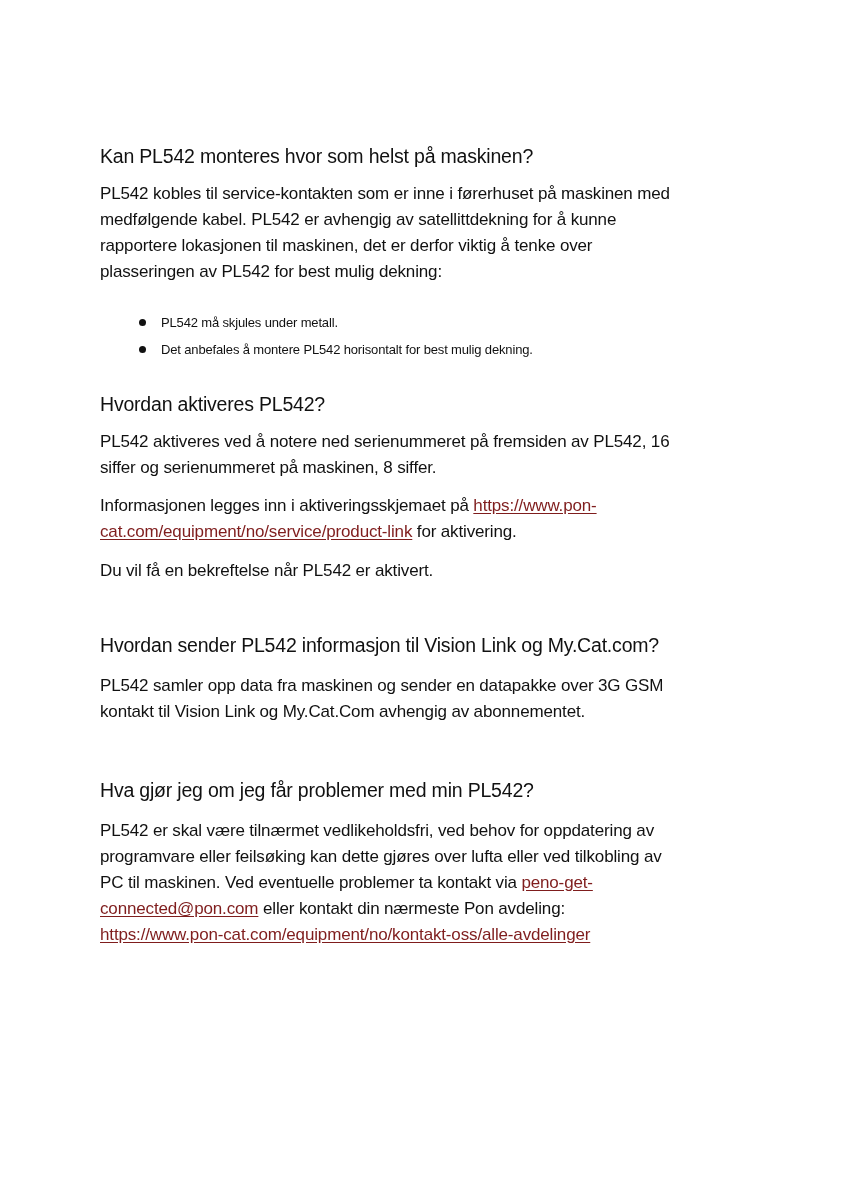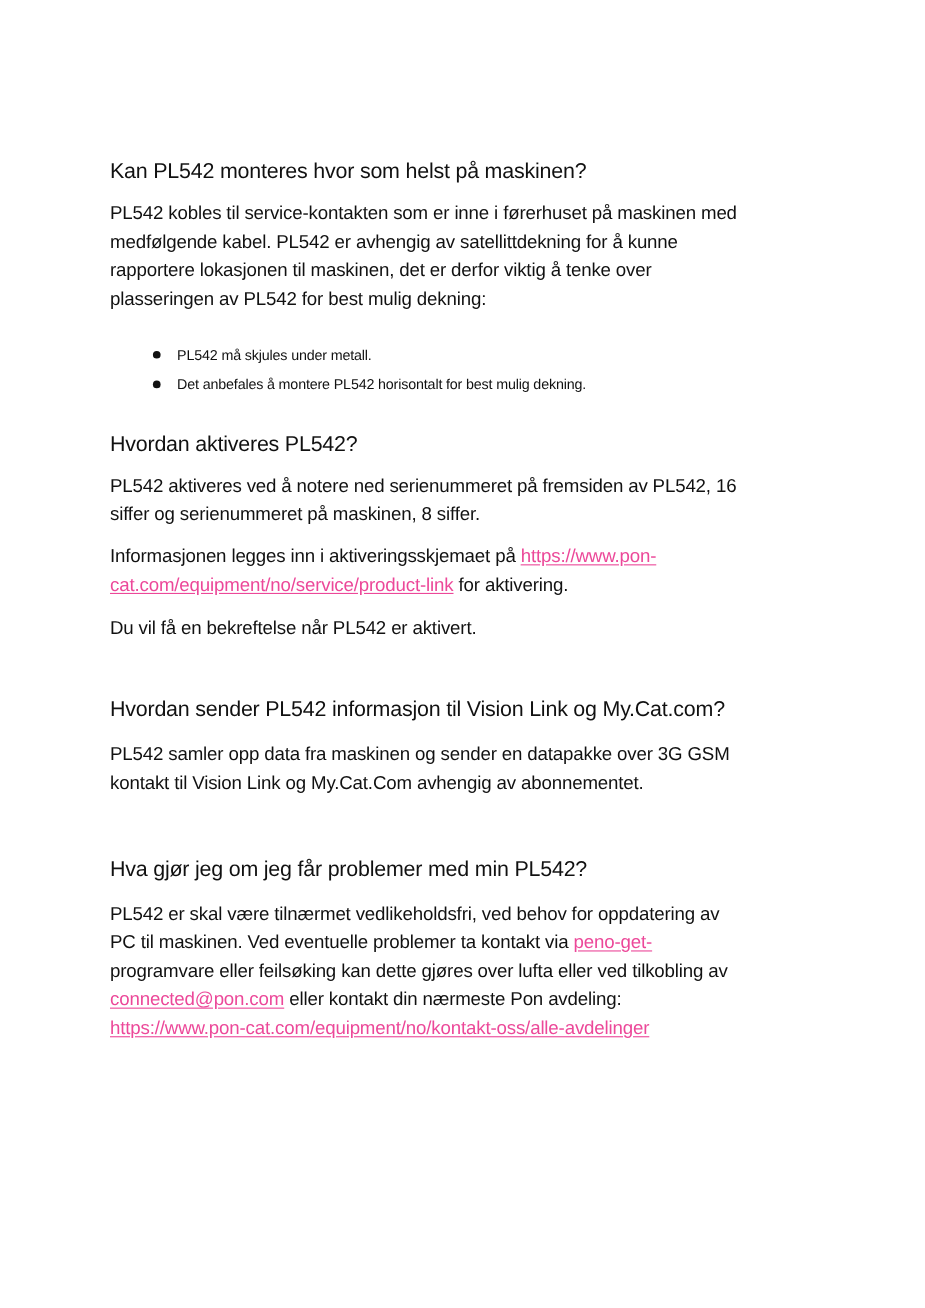--- a/index.html
+++ b/index.html
@@ -34,21 +34,21 @@
       position: absolute;
       left: 0;
       font-size: 17px;
       line-height: 26px;
       white-space: nowrap;
       margin: 0;
       letter-spacing: -0.15px;
     }
     .line { display: block; height: 26px; }
     .link {
-      color: #ec4899;
+      color: #7f1d1d;
       text-decoration: underline;
       text-underline-offset: 2px;
       margin-top: 27px;
     }
     .bullets {
       position: absolute;
       left: 28px;
       top: 298px;
       margin: 11px;
       padding: 0;
@@ -111,19 +111,19 @@
 
   <h2 class="h" style="top:634px;">Hvordan sender PL542 informasjon til Vision Link og My.Cat.com?</h2>
   <div class="p" style="top:673px;">
     <span class="line">PL542 samler opp data fra maskinen og sender en datapakke over 3G GSM</span>
     <span class="line">kontakt til Vision Link og My.Cat.Com avhengig av abonnementet.</span>
   </div>
 
   <h2 class="h" style="top:779px;">Hva gjør jeg om jeg får problemer med min PL542?</h2>
   <div class="p" style="top:818px;">
     <span class="line">PL542 er skal være tilnærmet vedlikeholdsfri, ved behov for oppdatering av</span>
+    <span class="line">programvare eller feilsøking kan dette gjøres over lufta eller ved tilkobling av</span>
     <span class="line"><span>PC til maskinen. Ved eventuelle problemer ta kontakt via </span><a class="link">peno-get-</a></span>
-    <span class="line">programvare eller feilsøking kan dette gjøres over lufta eller ved tilkobling av</span>
     <span class="line"><a class="link">connected@pon.com</a><span> eller kontakt din nærmeste Pon avdeling:</span></span>
     <span class="line"><a class="link">https://www.pon-cat.com/equipment/no/kontakt-oss/alle-avdelinger</a></span>
   </div>
 
 </div>
 
 </body></html>

